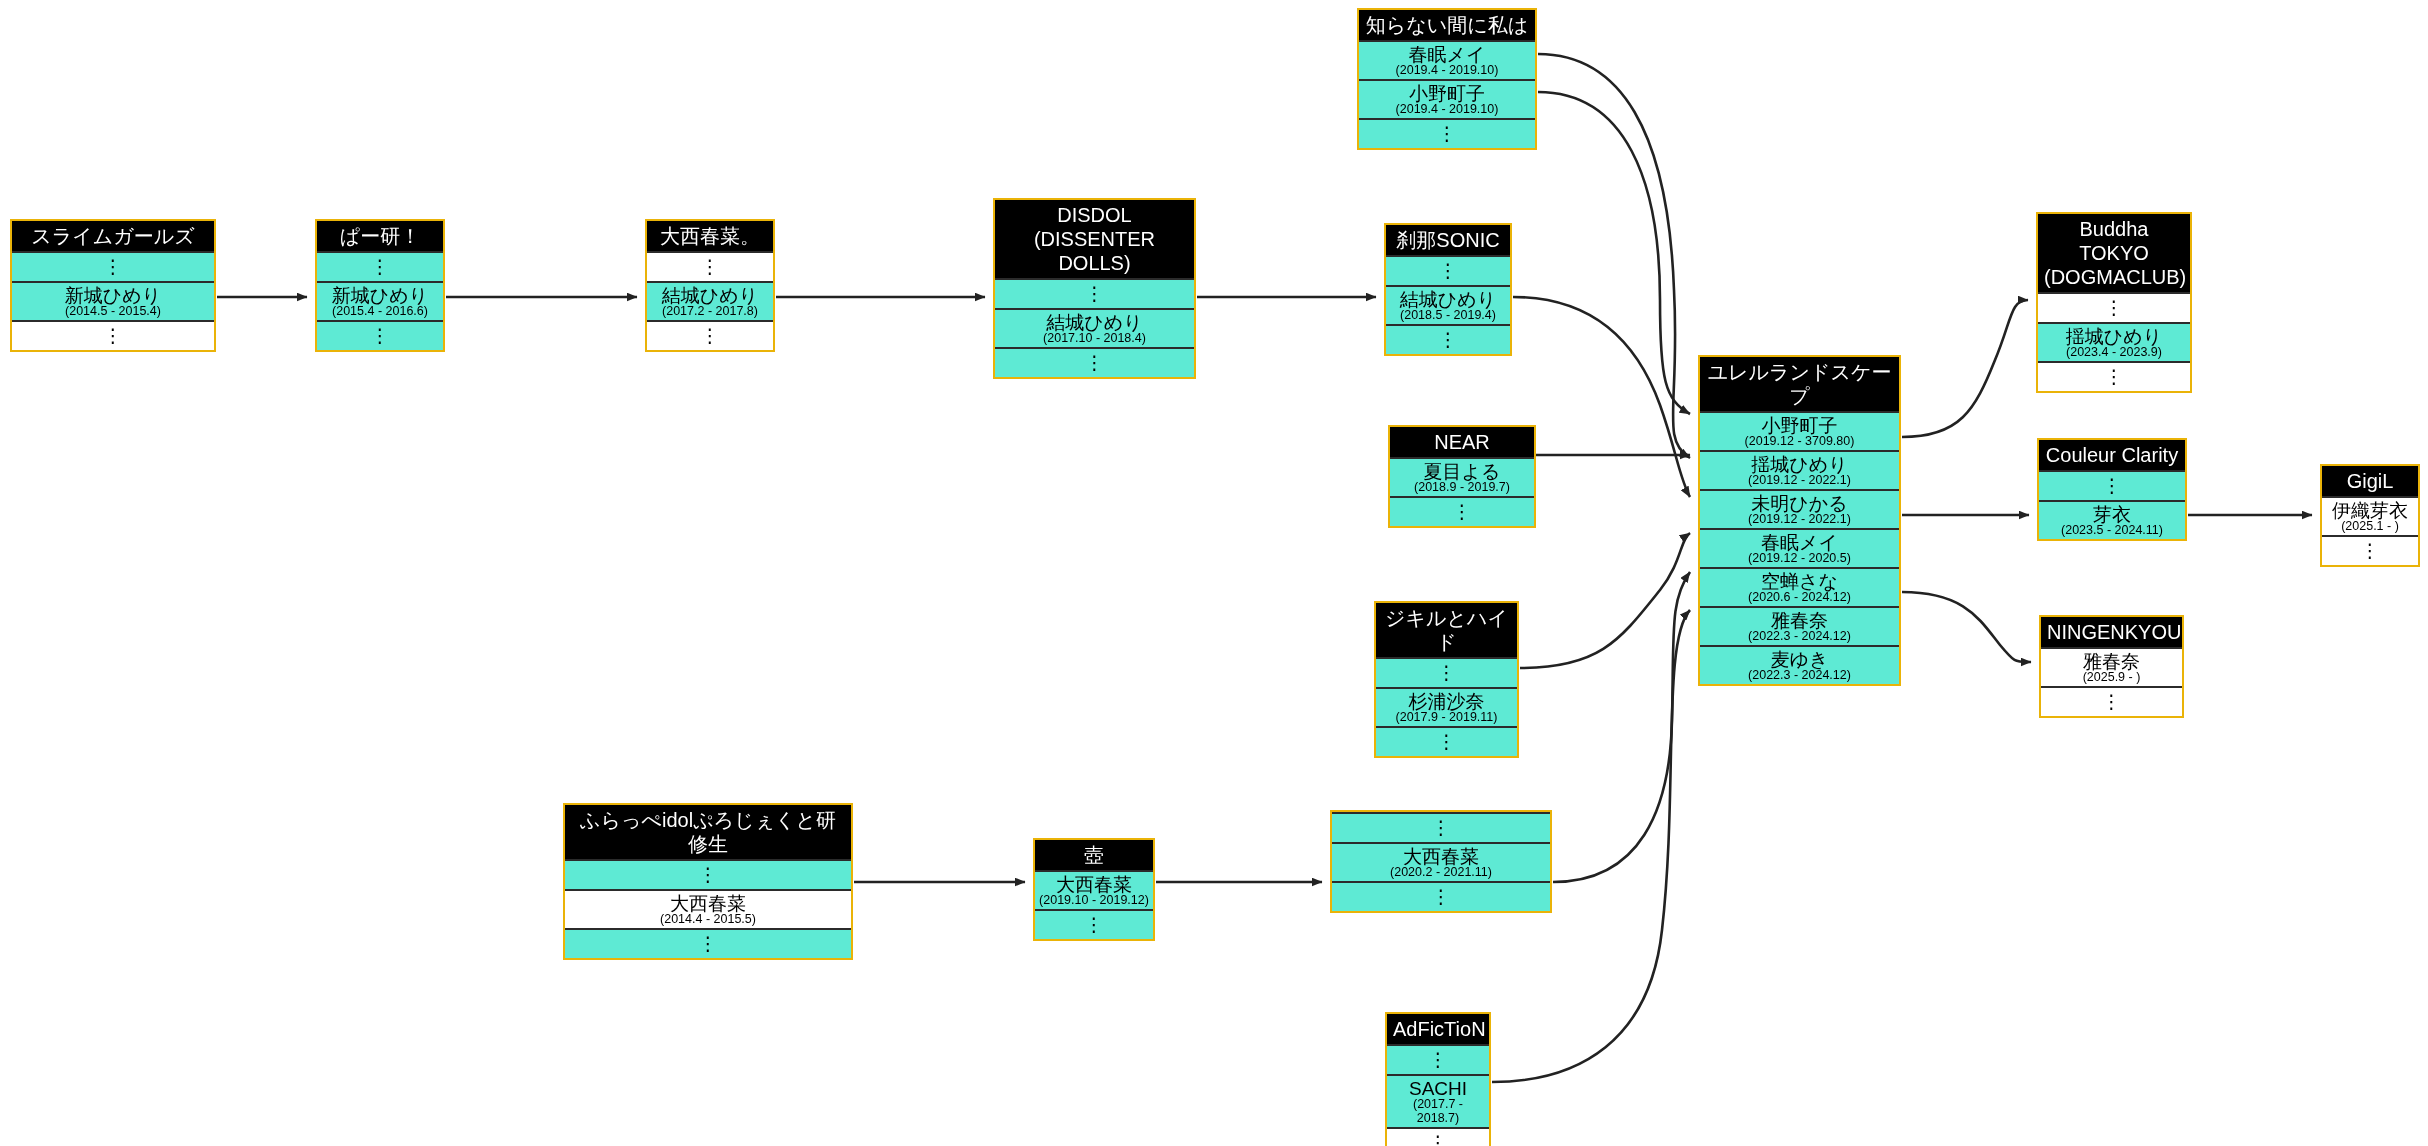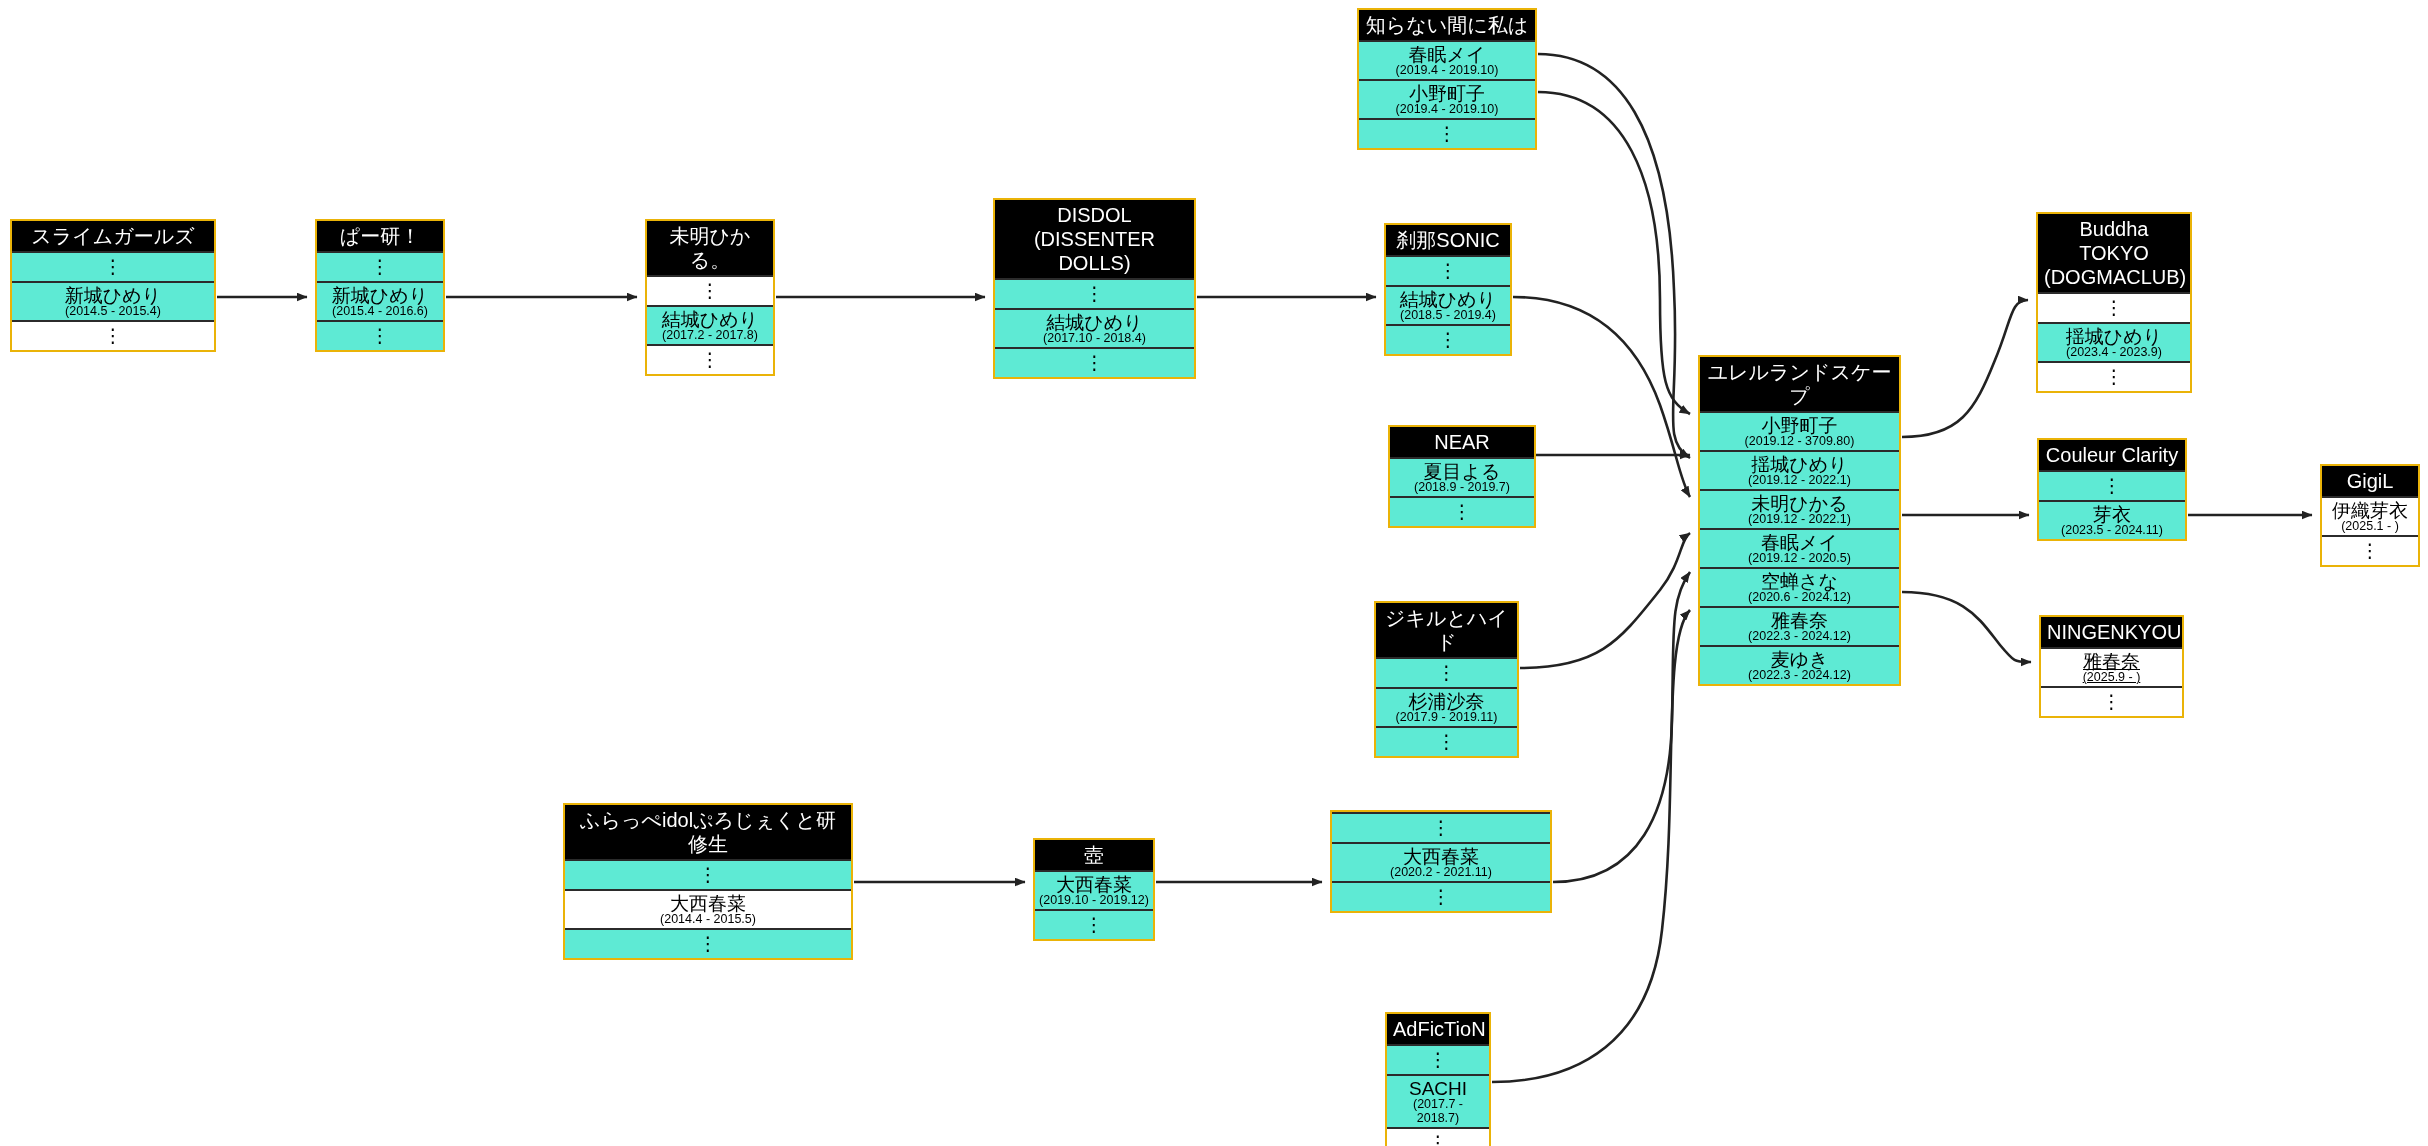--- a/index.html
+++ b/index.html
@@ -69,21 +69,21 @@
         </div>
         <div class="row grey">
           <div class="nm">新城ひめり</div>
           <div class="dt">(2015.4 - 2016.6)</div>
         </div>
         <div class="row grey dots">
           <div class="vd">⋮</div>
         </div>
       </div>
       <div class="node" style="left: 645px; top: 219px; width: 130px;">
-        <div class="hdr">未明ひかる。</div>
+        <div class="hdr">大西春菜。</div>
         <div class="row white dots">
           <div class="vd">⋮</div>
         </div>
         <div class="row grey">
           <div class="nm">結城ひめり</div>
           <div class="dt">(2017.2 - 2017.8)</div>
         </div>
         <div class="row white dots">
           <div class="vd">⋮</div>
         </div>
@@ -258,21 +258,21 @@
       <div class="node" style="left: 2320px; top: 464px; width: 100px;">
         <div class="hdr">GigiL</div>
         <div class="row white">
           <div class="nm">伊織芽衣</div>
           <div class="dt">(2025.1 - )</div>
         </div>
         <div class="row white dots">
           <div class="vd">⋮</div>
         </div>
       </div>
-      <div class="node" style="left: 2039px; top: 615px; width: 145px; text-decoration: underline;">
+      <div class="node" style="left: 2039px; top: 615px; width: 145px;">
         <div class="hdr">NINGENKYOU</div>
         <div class="row white">
           <div class="nm">雅春奈</div>
           <div class="dt">(2025.9 - )</div>
         </div>
         <div class="row white dots">
           <div class="vd">⋮</div>
         </div>
       </div>
     </div>

